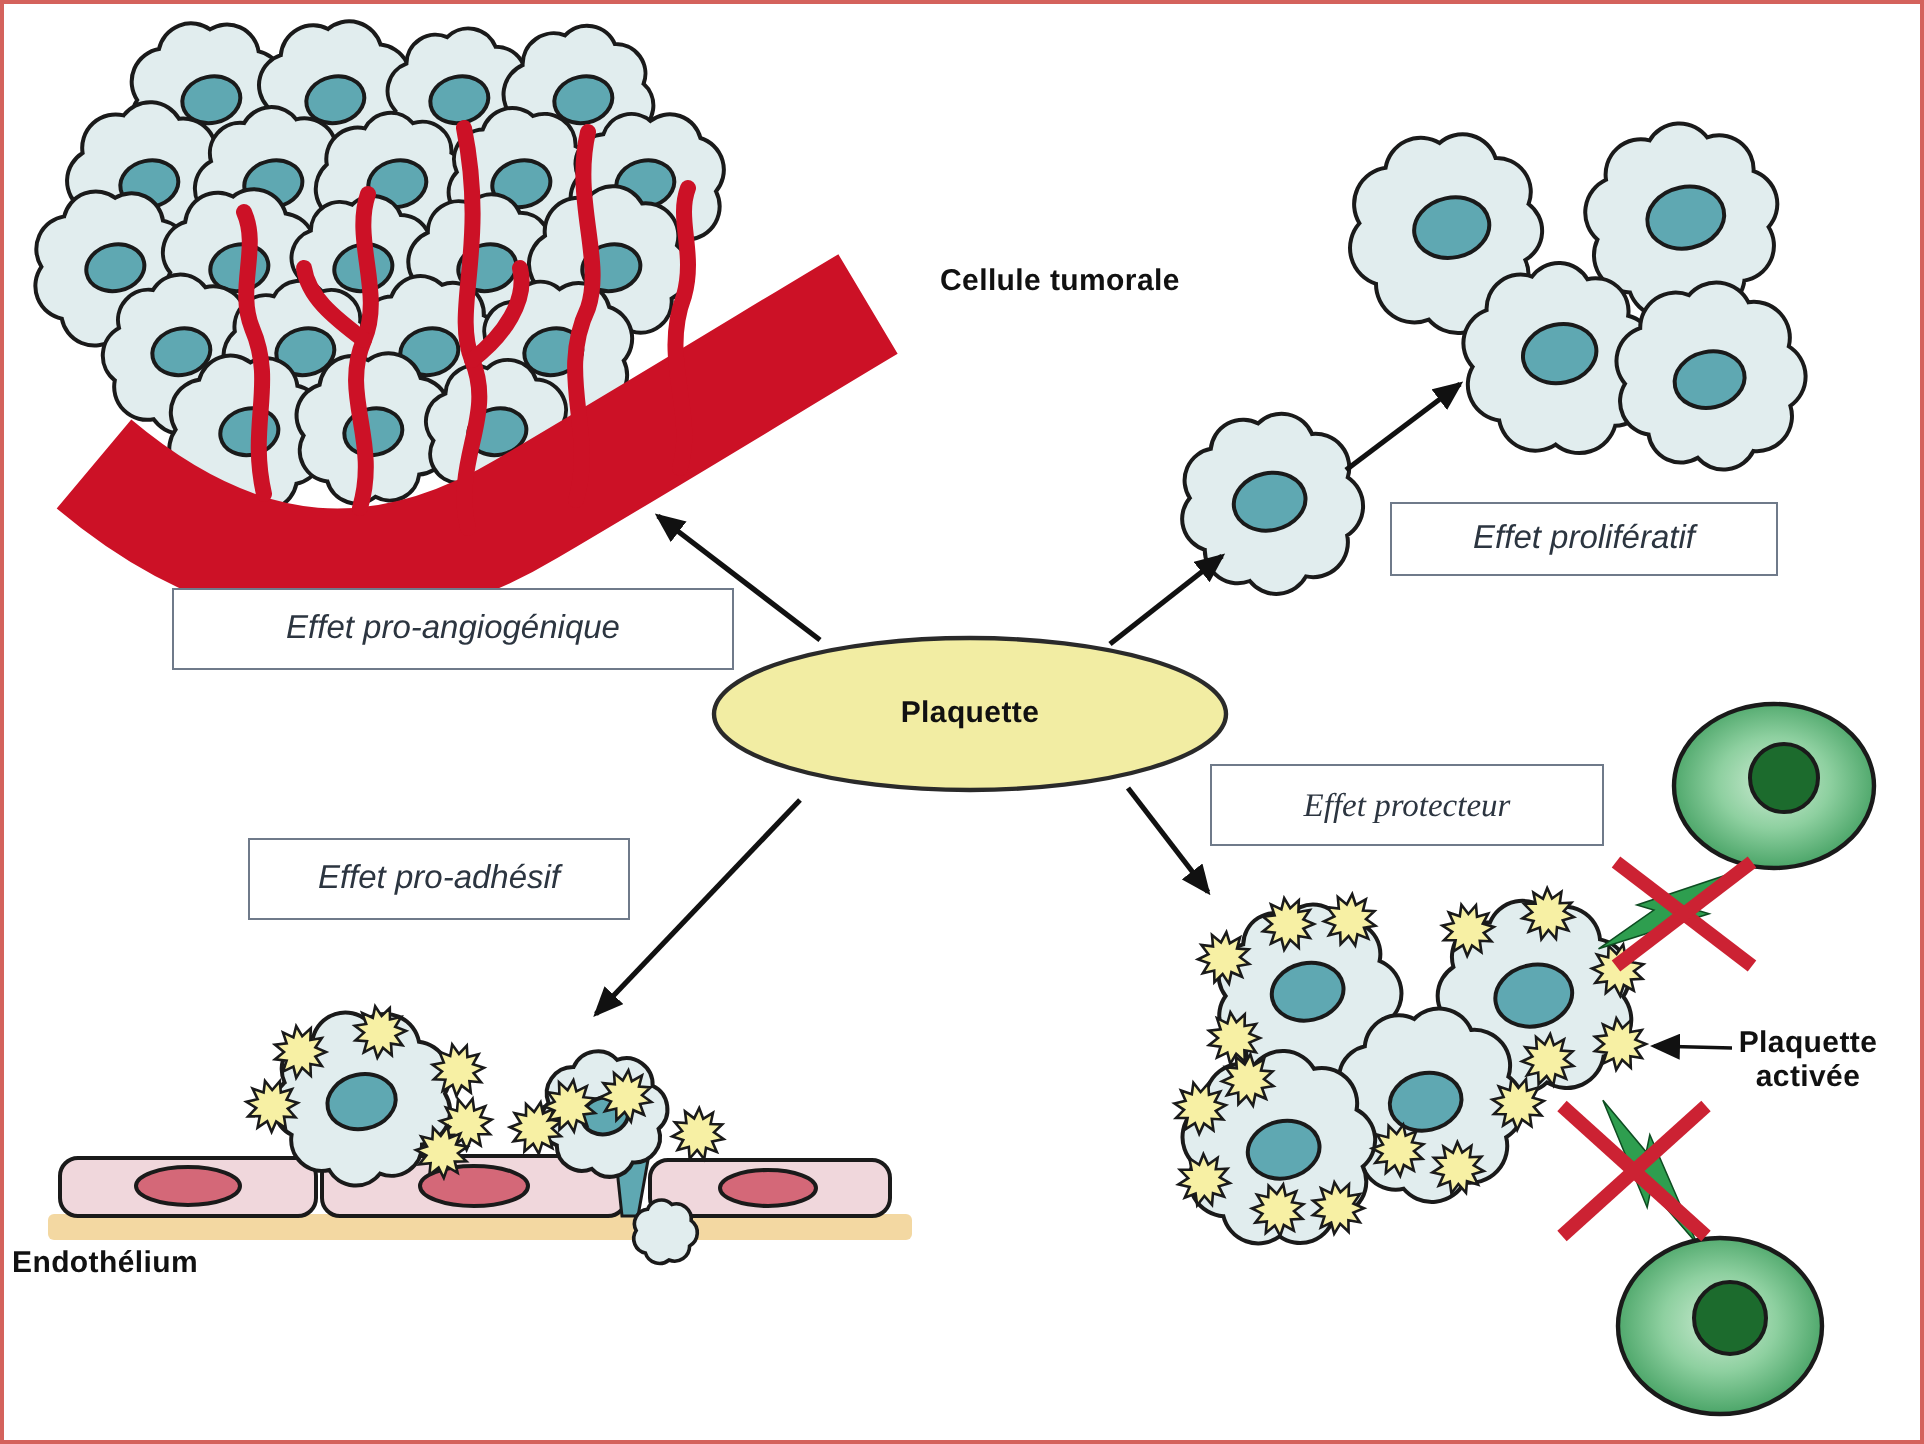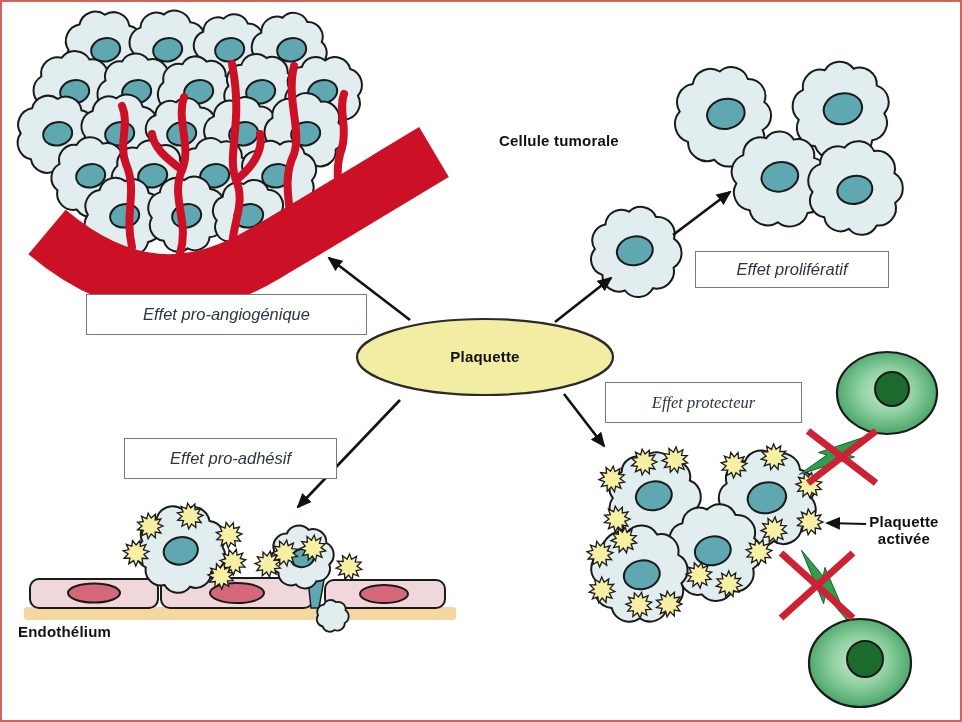--- a/index.html
+++ b/index.html
@@ -183,40 +183,40 @@
         <line x1="408" y1="318" x2="327" y2="256" stroke="#111111" stroke-width="2.6" marker-end="url(#ah)"></line>
         <line x1="553" y1="320" x2="609" y2="276" stroke="#111111" stroke-width="2.6" marker-end="url(#ah)"></line>
         <line x1="671" y1="233" x2="728" y2="190" stroke="#111111" stroke-width="2.6" marker-end="url(#ah)"></line>
         <line x1="398" y1="398" x2="296" y2="505" stroke="#111111" stroke-width="2.6" marker-end="url(#ah)"></line>
         <line x1="562" y1="392" x2="602" y2="444" stroke="#111111" stroke-width="2.6" marker-end="url(#ah)"></line>
         <line x1="864" y1="522" x2="825" y2="521" stroke="#111111" stroke-width="1.8" marker-end="url(#ah)"></line>
       </g>
       <ellipse cx="483" cy="355" rx="128" ry="38" fill="#f2eda3" stroke="#2a2a2a" stroke-width="2.2"></ellipse>
     </svg>
 
-  <div class="lbl" style="left:497px; top:130px;text-align:center;">Cellule tumorale</div>
+  <div class="lbl" style="left:468px; top:130px;text-align:center;">Cellule tumorale</div>
 
   <div class="box" style="left:84px; top:292px; width:281px; height:41px;">
     <span>Effet pro-angiogénique</span>
   </div>
 
   <div class="box" style="left:693px; top:249px; width:194px; height:37px;">
     <span>Effet prolifératif</span>
   </div>
 
   <div class="box" style="left:603px; top:380px; width:197px; height:41px;font-family:Liberation Serif, serif;">
     <span>Effet protecteur</span>
   </div>
 
-  <div class="box" style="left:122px; top:417px; width:213px; height:41px;margin-top:19px;">
+  <div class="box" style="left:122px; top:417px; width:191px; height:41px;">
     <span>Effet pro-adhésif</span>
   </div>
 
   <div class="lbl" style="left:383px; top:346px; width:200px; text-align:center;">Plaquette</div>
 
   <div class="lbl2" style="left:849px; top:511px; width:106px;">
     <div>Plaquette</div>
     <div>activée</div>
   </div>
 
-  <div class="lbl" style="left:16px; top:621px;">Endothélium</div>
+  <div class="lbl" style="left:4px; top:621px;">Endothélium</div>
 
 </div>
 
 </body></html>

